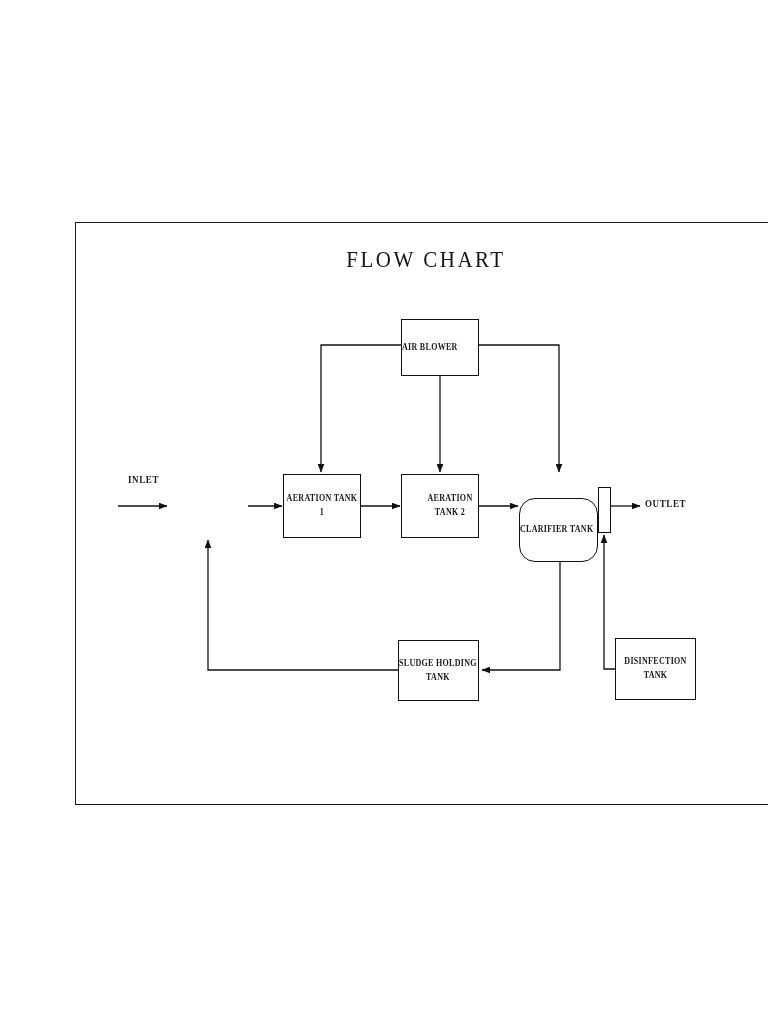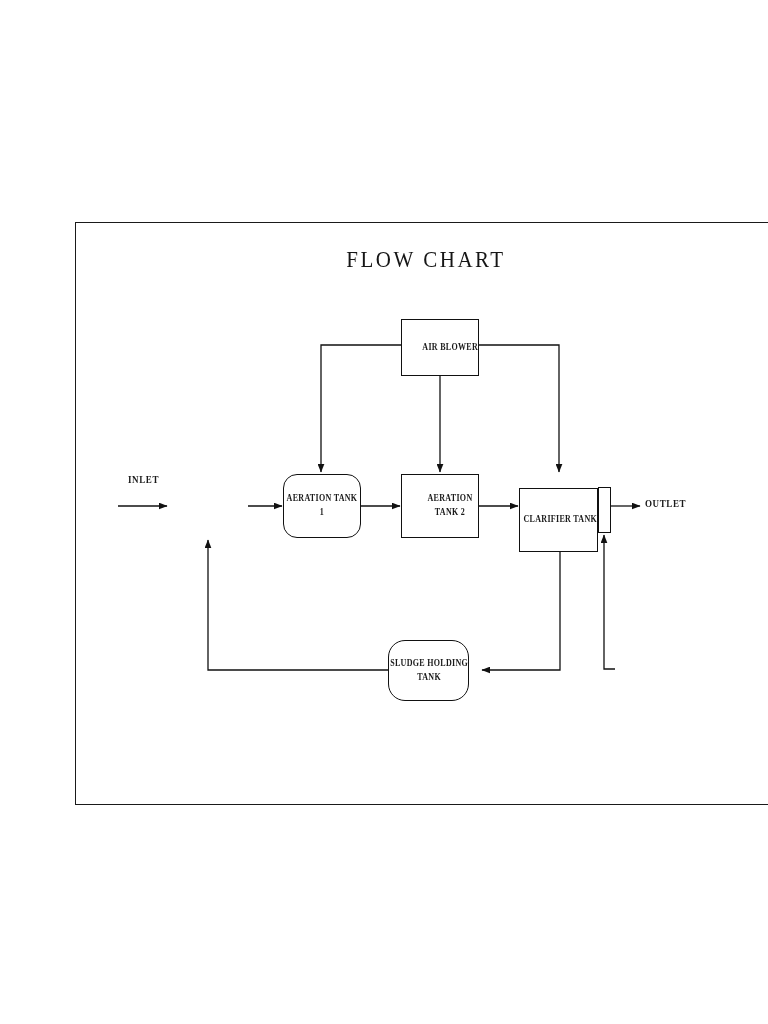--- a/index.html
+++ b/index.html
@@ -38,21 +38,21 @@
     height: 1024px;
     pointer-events: none;
   }
   .node {
     position: absolute;
     border: 1.4px solid #111111;
     background: #ffffff;
     box-sizing: border-box;
     display: flex;
     align-items: center;
-    justify-content: flex-end;
+    justify-content: flex-start;
     text-align: center;
   }
   .node-label {
     font-family: "Liberation Serif", serif;
     font-size: 8px;
     font-weight: 700;
     letter-spacing: 0.3px;
     color: #1a1a1a;
     line-height: 1.5;
     white-space: pre-line;
@@ -75,26 +75,26 @@
     font-family: "Liberation Serif", serif;
     font-size: 9px;
     font-weight: 700;
     letter-spacing: 0.6px;
     color: #1a1a1a;
     transform: scaleY(1.2);
     white-space: nowrap;
   }
   
   #node-separation-tank { left:126px; top:474px; width:80px;  height:64px; }
-  #node-aeration-tank-1 { left:241px; top:474px; width:78px;  height:64px;border-radius:14px; }
+  #node-aeration-tank-1 { left:241px; top:474px; width:78px;  height:64px; }
   #node-aeration-tank-2 { left:359px; top:474px; width:78px;  height:64px;padding-left:20px; }
-  #node-clarifier-tank  { left:477px; top:488px; width:79px;  height:64px; }
+  #node-clarifier-tank  { left:477px; top:498px; width:79px;  height:64px;border-radius:16px; }
   #node-outlet-port     { left:556px; top:487px; width:13px;  height:46px; }
   #node-air-blower      { left:359px; top:319px; width:78px;  height:57px; }
-  #node-sludge-holding-tank { left:346px; top:640px; width:81px; height:61px;border-radius:17px; }
+  #node-sludge-holding-tank { left:356px; top:640px; width:81px; height:61px; }
   #node-disinfection-tank   { left:573px; top:638px; width:81px; height:62px; }
   #node-outlet-port .node-label { font-size: 0px; }
   #label-inlet  { left:86px;  top:474px; }
   #label-outlet { left:603px; top:498px; }
 </style>
 </head>
 <body>
 
 <div id="page">
 
@@ -154,17 +154,20 @@
 
   <div class="node" id="node-air-blower">
     <span class="node-label">AIR BLOWER</span>
   </div>
 
   <div class="node" id="node-sludge-holding-tank">
     <span class="node-label">SLUDGE HOLDING
 TANK</span>
   </div>
 
+  <div class="node" id="node-disinfection-tank">
+    <span class="node-label">DISINFECTION TANK</span>
+  </div>
 
   <div class="edge-label" id="label-inlet">INLET</div>
   <div class="edge-label" id="label-outlet">OUTLET</div>
 
 </div>
 
 </body></html>

